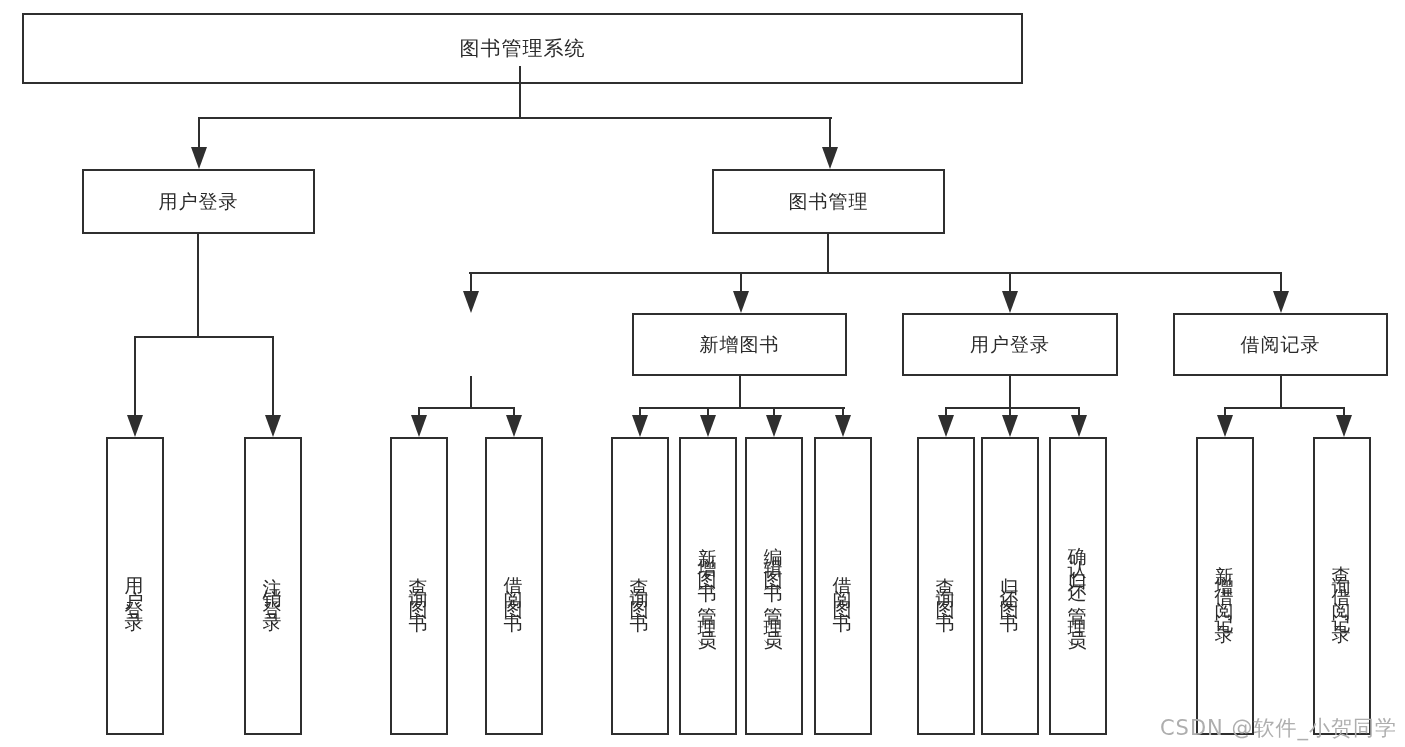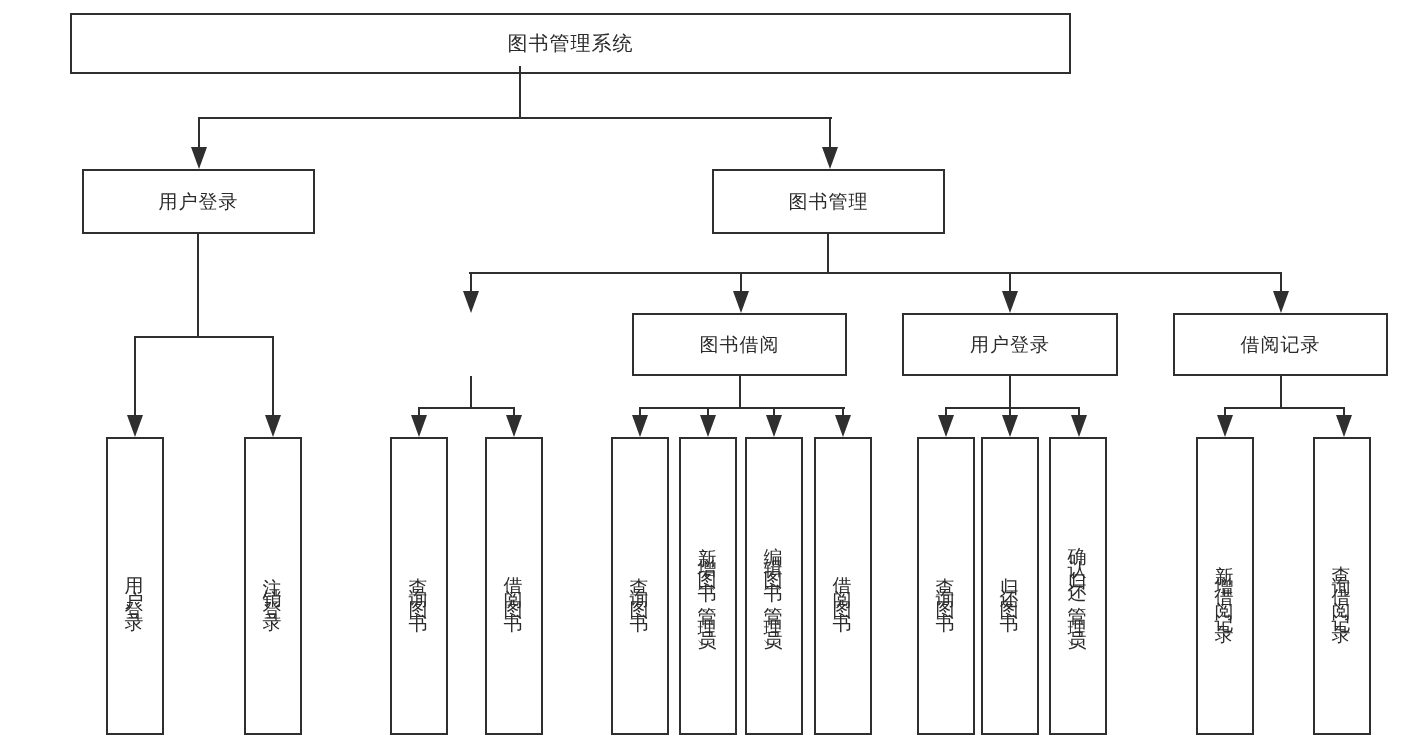--- a/index.html
+++ b/index.html
@@ -59,21 +59,21 @@
     font-size:21px;
     color:#aeaeae;
     letter-spacing:1px;
   }
 </style>
 </head>
 <body>
 
 <div class="stage">
 
-  <div class="node root" style="left:22px;top:13px;width:1001px;height:61px;margin-left:48px;">图书管理系统</div>
+  <div class="node root" style="left:22px;top:13px;width:1001px;height:71px;">图书管理系统</div>
 
   <div class="vline" style="left:519px;top:66px;height:53px;"></div>
   <div class="hline" style="left:198px;top:117px;width:634px;"></div>
   <div class="vline" style="left:198px;top:117px;height:32px;"></div>
   <div class="arrow" style="left:191px;top:147px;"></div>
   <div class="vline" style="left:829px;top:117px;height:32px;"></div>
   <div class="arrow" style="left:822px;top:147px;"></div>
 
   <div class="node" style="left:82px;top:169px;width:233px;height:65px;">用户登录</div>
   <div class="node" style="left:712px;top:169px;width:233px;height:65px;">图书管理</div>
@@ -89,21 +89,21 @@
   <div class="hline" style="left:469px;top:272px;width:813px;"></div>
   <div class="vline" style="left:470px;top:272px;height:20px;"></div>
   <div class="arrow" style="left:463px;top:291px;"></div>
   <div class="vline" style="left:740px;top:272px;height:20px;"></div>
   <div class="arrow" style="left:733px;top:291px;"></div>
   <div class="vline" style="left:1009px;top:272px;height:20px;"></div>
   <div class="arrow" style="left:1002px;top:291px;"></div>
   <div class="vline" style="left:1280px;top:272px;height:20px;"></div>
   <div class="arrow" style="left:1273px;top:291px;"></div>
 
-  <div class="node" style="left:632px;top:313px;width:215px;height:63px;">图书借阅</div>
+  <div class="node" style="left:632px;top:313px;width:215px;height:63px;">新增图书</div>
   <div class="node" style="left:902px;top:313px;width:216px;height:63px;">用户登录</div>
   <div class="node" style="left:1173px;top:313px;width:215px;height:63px;">借阅记录</div>
 
   <div class="vline" style="left:470px;top:376px;height:32px;"></div>
   <div class="hline" style="left:418px;top:407px;width:97px;"></div>
   <div class="vline" style="left:418px;top:407px;height:10px;"></div>
   <div class="arrow" style="left:411px;top:415px;"></div>
   <div class="vline" style="left:513px;top:407px;height:10px;"></div>
   <div class="arrow" style="left:506px;top:415px;"></div>
 
@@ -171,14 +171,15 @@
     <span>确认归还（管理员）</span>
   </div>
 
   <div class="leaf" style="left:1196px;top:437px;width:58px;height:298px;">
     <span>新增借阅记录</span>
   </div>
   <div class="leaf" style="left:1313px;top:437px;width:58px;height:298px;">
     <span>查询借阅记录</span>
   </div>
 
+  <div class="watermark">CSDN @软件_小贺同学</div>
 
 </div>
 
 </body></html>

